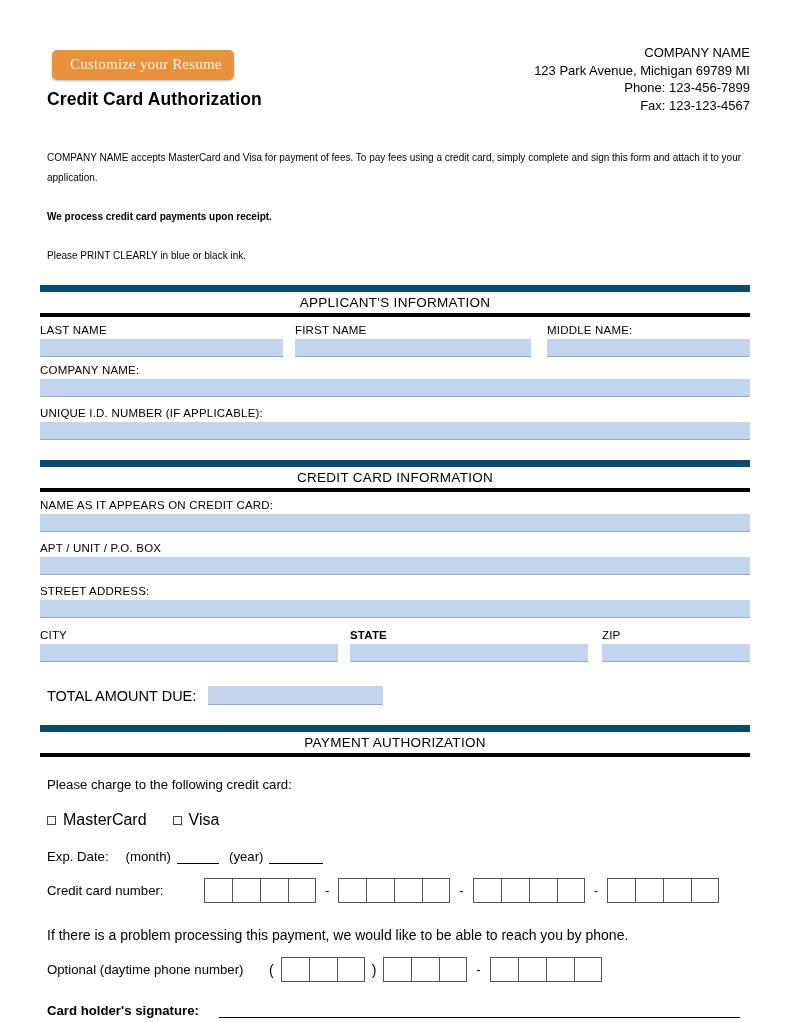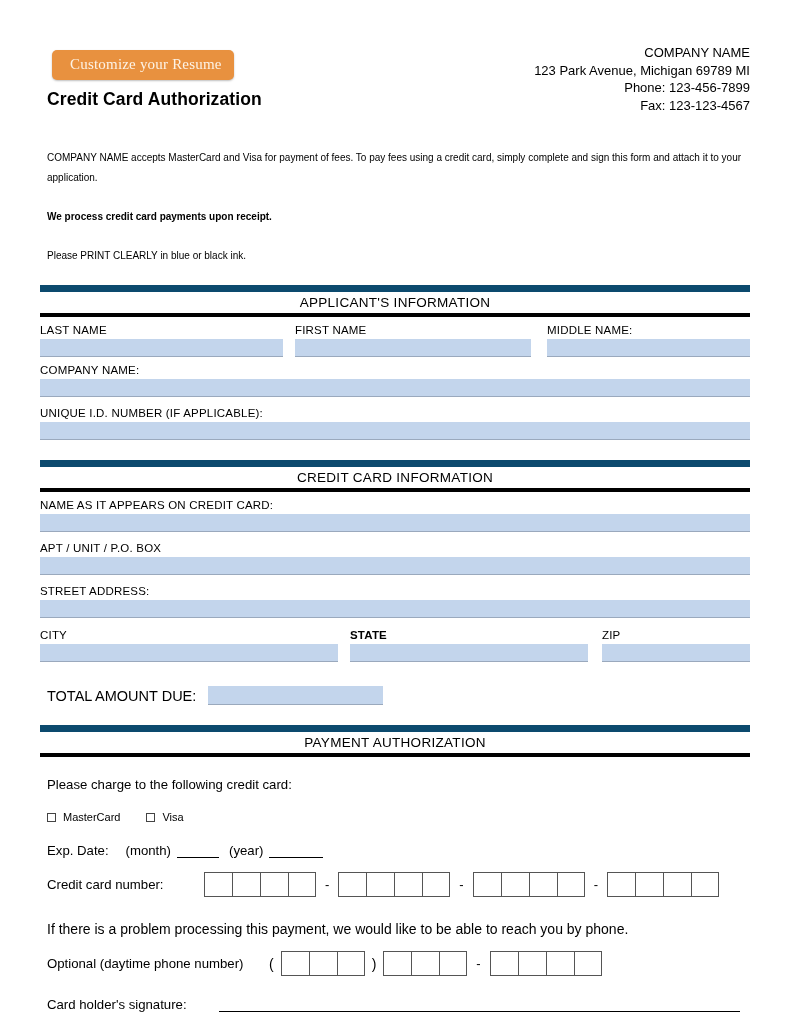--- a/index.html
+++ b/index.html
@@ -134,21 +134,21 @@
   }
   .pay-line {
     font-size: 13.2px;
     line-height: 19px;
     margin-top: 18px;
   }
   .checkbox-row {
     display: flex;
     align-items: center;
     margin-top: 17px;
-    font-size: 11px;
+    font-size: 16px;
   }
   .cbox {
     display: inline-block;
     width: 7px;
     height: 7px;
     border: 1px solid #444;
     margin-right: 7px;
     background: #fff;
   }
   .cbox-item {
@@ -222,21 +222,21 @@
     flex: none;
   }
   .paren { padding: 0 7px; font-size: 14px; }
 
   .sig-row {
     display: flex;
     align-items: flex-end;
     margin-top: 21px;
     font-size: 13.2px;
   }
-  .sig-label { width: 172px; flex: none; }
+  .sig-label { width: 172px; flex: none; font-weight: bold; }
   .sig-line-long {
     flex: 1;
     border-bottom: 1px solid #000;
     height: 13px;
     margin-right: 2px;
   }
 </style>
 </head>
 <body>
 

